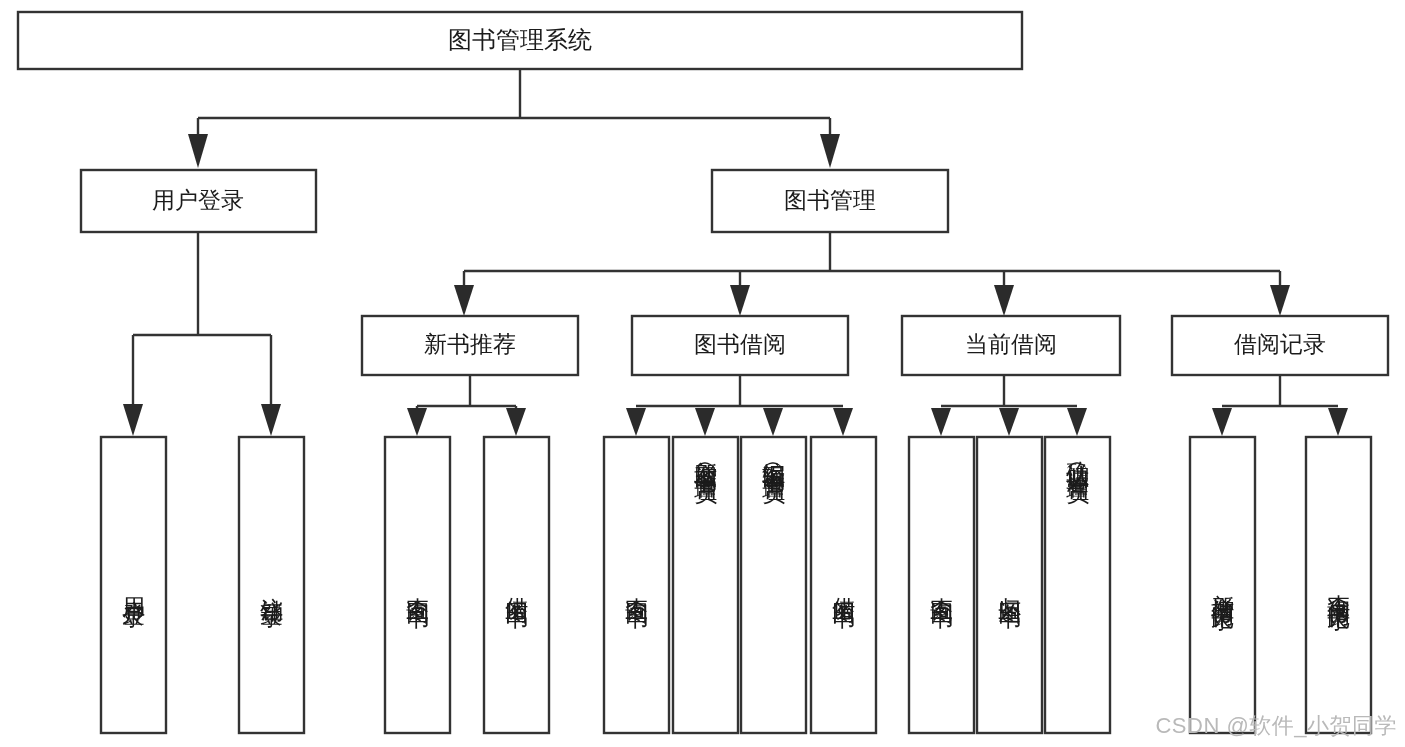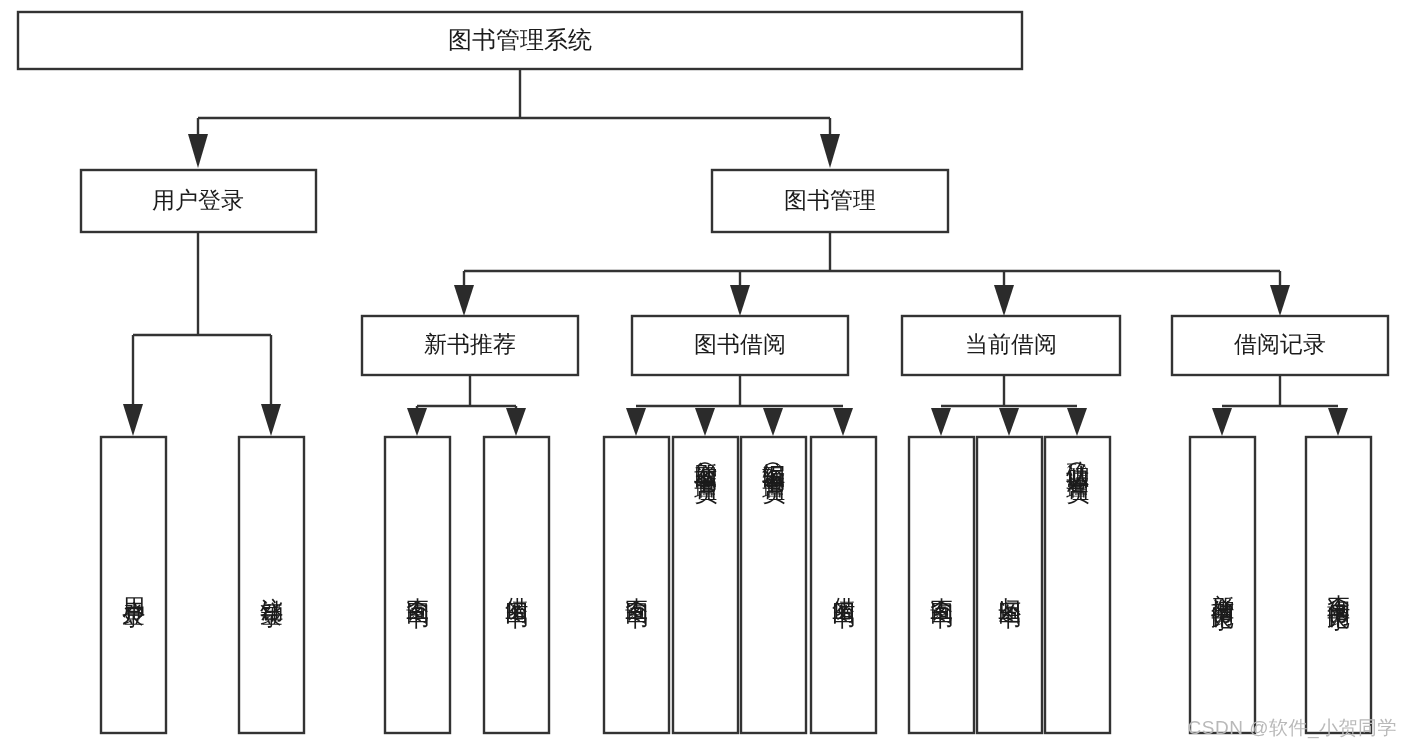--- a/index.html
+++ b/index.html
@@ -71,21 +71,21 @@
     line-height: 1.28;
     letter-spacing: 3px;
     color: #1b1b1b;
     white-space: nowrap;
   }
   .watermark {
     position: absolute;
     right: 8px;
     bottom: 6px;
     font-family: "Liberation Sans", "DejaVu Sans", sans-serif;
-    font-size: 19px;
+    font-size: 22px;
     color: #b9b9b9;
     letter-spacing: 0.5px;
     user-select: none;
   }
 </style>
 </head>
 <body>
 
 <div id="diagram-root">
 

